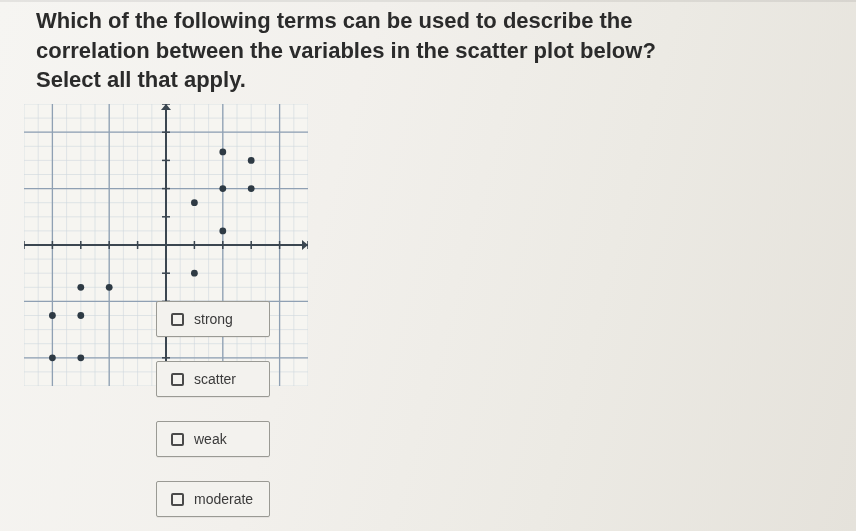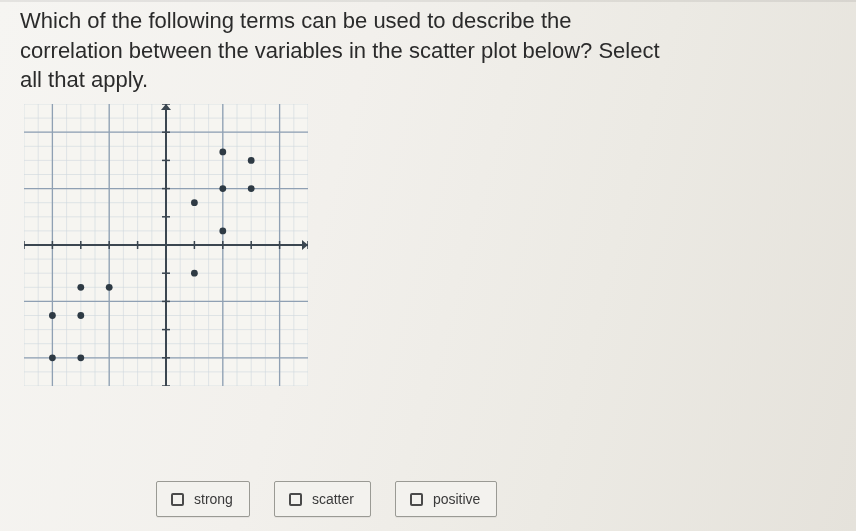--- a/index.html
+++ b/index.html
@@ -5,45 +5,46 @@
   * { box-sizing: border-box; margin: 0; padding: 0; }
   html, body { width: 856px; height: 531px; overflow: hidden; }
   body {
     font-family: "Segoe UI", Arial, sans-serif;
     background: linear-gradient(105deg, #f6f5f2 0%, #f2f0ec 38%, #eceae4 68%, #e5e2db 100%);
     color: #2e2e2e;
     position: relative;
   }
   .question {
     position: absolute;
-    left: 20px;
+    left: 36px;
     top: 6px;
     width: 640px;
     font-size: 22px;
     line-height: 1.35;
     color: #2b2b2b;
-    font-weight: 400;
+    font-weight: 700;
   }
   
   .plot-wrap {
     position: absolute;
     left: 24px;
     top: 104px;
     width: 284px;
     height: 282px;
   }
   .plot-wrap svg { display: block; }
   
   .options {
     position: absolute;
     left: 156px;
     bottom: 14px;
     display: flex;
     gap: 24px;
     align-items: stretch;
+    flex-direction: column;
   }
   .opt {
     border: 1px solid #9a9a94;
     background: #f3f2ee;
     border-radius: 2px;
     padding: 9px 16px 9px 14px;
     display: flex;
     align-items: center;
     gap: 10px;
     cursor: pointer;
@@ -172,15 +173,19 @@
   <div class="opt">
     <span class="cb"></span>
     <span>strong</span>
   </div>
   <div class="opt">
     <span class="cb"></span>
     <span>scatter</span>
   </div>
   <div class="opt">
     <span class="cb"></span>
-    <span>positive</span>
+    <span>weak</span>
+  </div>
+  <div class="opt">
+    <span class="cb"></span>
+    <span>moderate</span>
   </div>
 </div>
 
 </body></html>

